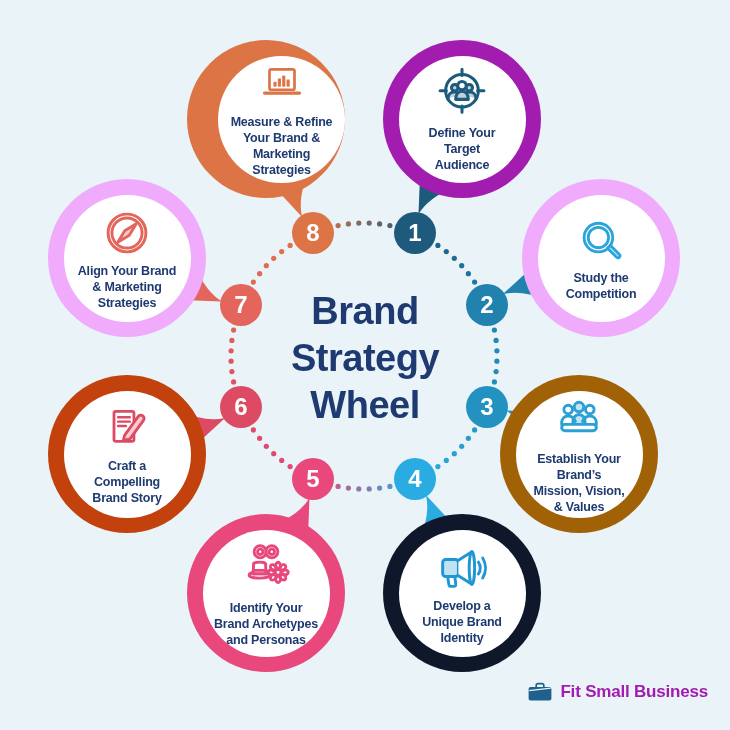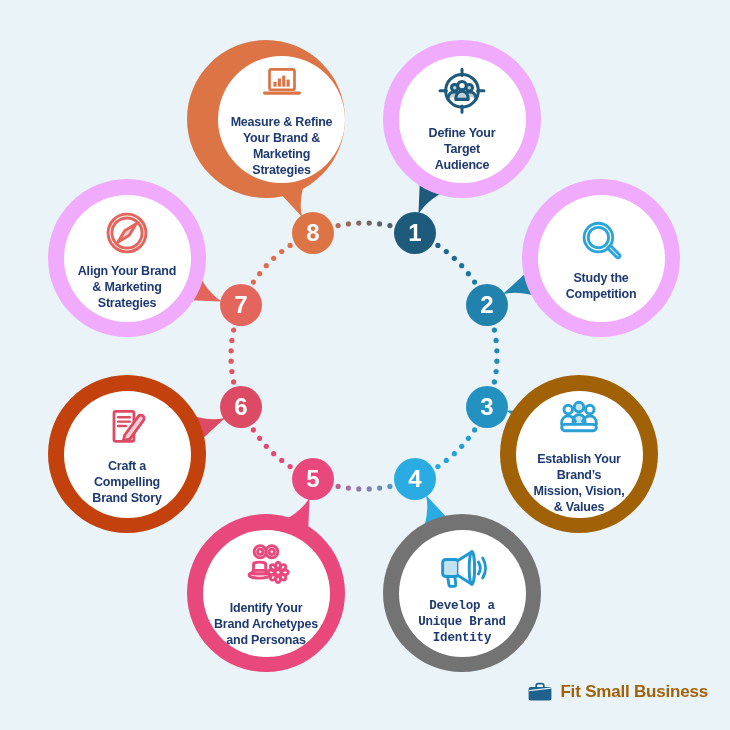--- a/index.html
+++ b/index.html
@@ -92,31 +92,32 @@
       <circle cx="273.7" cy="258.3" r="2.6" fill="#e06d4f"></circle>
       <circle cx="281.7" cy="251.6" r="2.6" fill="#df6f4d"></circle>
       <circle cx="290.1" cy="245.4" r="2.6" fill="#de704b"></circle>
       <circle cx="338.1" cy="225.6" r="2.6" fill="#ac6e54"></circle>
       <circle cx="348.4" cy="223.9" r="2.6" fill="#996b59"></circle>
       <circle cx="358.8" cy="223.1" r="2.6" fill="#86685e"></circle>
       <circle cx="369.2" cy="223.1" r="2.6" fill="#736664"></circle>
       <circle cx="379.6" cy="223.9" r="2.6" fill="#606369"></circle>
       <circle cx="389.9" cy="225.6" r="2.6" fill="#4d616f"></circle>
     </svg>
-  <div class="logo" style="color: #a16207;">
+  <h1 class="title">Brand Strategy Wheel</h1>
+  <div class="logo" style="color: #a21caf;">
     <span class="logo-icon"><svg width="26" height="22" viewBox="0 0 26 22">
           <g>
             <path d="M9.2 6 V4.4 a1.8 1.8 0 0 1 1.8-1.8 h4 a1.8 1.8 0 0 1 1.8 1.8 V6" stroke="#20608c" stroke-width="1.7" fill="none"></path>
             <rect x="1.6" y="6" width="22.8" height="13.6" rx="2" fill="#20608c"></rect>
             <path d="M2.2 9.7 L23.8 7.1" stroke="#e9f3f8" stroke-width="1.3" fill="none"></path>
           </g>
         </svg></span>
     <span>Fit Small Business</span>
   </div>
-<div class="bubble" style="left: 383px; top: 40px; background: #f0abfc;">
+<div class="bubble" style="left: 383px; top: 40px; background: #a21caf;">
       <div class="inner">
         <div class="icon"><svg width="56" height="56" viewBox="0 0 24 24">
             <g stroke="#1d5a7c" stroke-width="1.3" fill="none" stroke-linecap="round" stroke-linejoin="round">
               <circle cx="12" cy="10.6" r="7"></circle>
               <path d="M12 1.4 V4.1 M12 17.1 V19.8 M2.6 10.6 H5.3 M18.7 10.6 H21.4"></path>
               <circle cx="8.9" cy="9.3" r="1.4" fill="#c0d1da"></circle>
               <circle cx="15.1" cy="9.3" r="1.4" fill="#c0d1da"></circle>
               <path d="M6 14.1 c0-1.9 1.2-3 2.7-3 .9 0 1.6.4 2.1 1.1" fill="#c0d1da"></path>
               <path d="M18 14.1 c0-1.9-1.2-3-2.7-3-.9 0-1.6.4-2.1 1.1" fill="#c0d1da"></path>
               <circle cx="12" cy="8.4" r="1.8" fill="#fff"></circle>
@@ -156,21 +157,21 @@
               <rect x="4.3" y="13.5" width="15.4" height="2.8" rx="1.4" fill="#fff"></rect>
             </g>
           </svg></div>
         <div class="label">Establish Your
 Brand’s
 Mission, Vision,
 &amp; Values</div>
       </div>
     </div>
     <div class="num" style="left: 466px; top: 386px; background: rgb(36, 146, 193);">3</div>
-    <div class="bubble" style="left: 383px; top: 514px; background: #737373; font-family: Liberation Mono, monospace;">
+    <div class="bubble" style="left: 383px; top: 514px; background: #0f172a;">
       <div class="inner">
         <div class="icon"><svg width="54" height="54" viewBox="0 0 24 24">
             <g stroke="#1f97d2" stroke-width="1.3" fill="none" stroke-linecap="round" stroke-linejoin="round">
               <rect x="3.4" y="8.2" width="7" height="7.6" rx="1.4" fill="#c0e2f2"></rect>
               <path d="M10.4 8.6 L16.4 4.8 V19.2 L10.4 15.4" fill="#fff"></path>
               <ellipse cx="16.4" cy="12" rx="1.2" ry="7.2" fill="#fff"></ellipse>
               <path d="M5.6 15.8 l.6 3.6 a.9.9 0 0 0 .9.75 h1.4 a.75.75 0 0 0 .74-.87 L8.8 15.8"></path>
               <path d="M19.3 9.3 a5.2 5.2 0 0 1 0 5.4 M21.2 7.6 a8.4 8.4 0 0 1 0 8.8"></path>
             </g>
           </svg></div>

